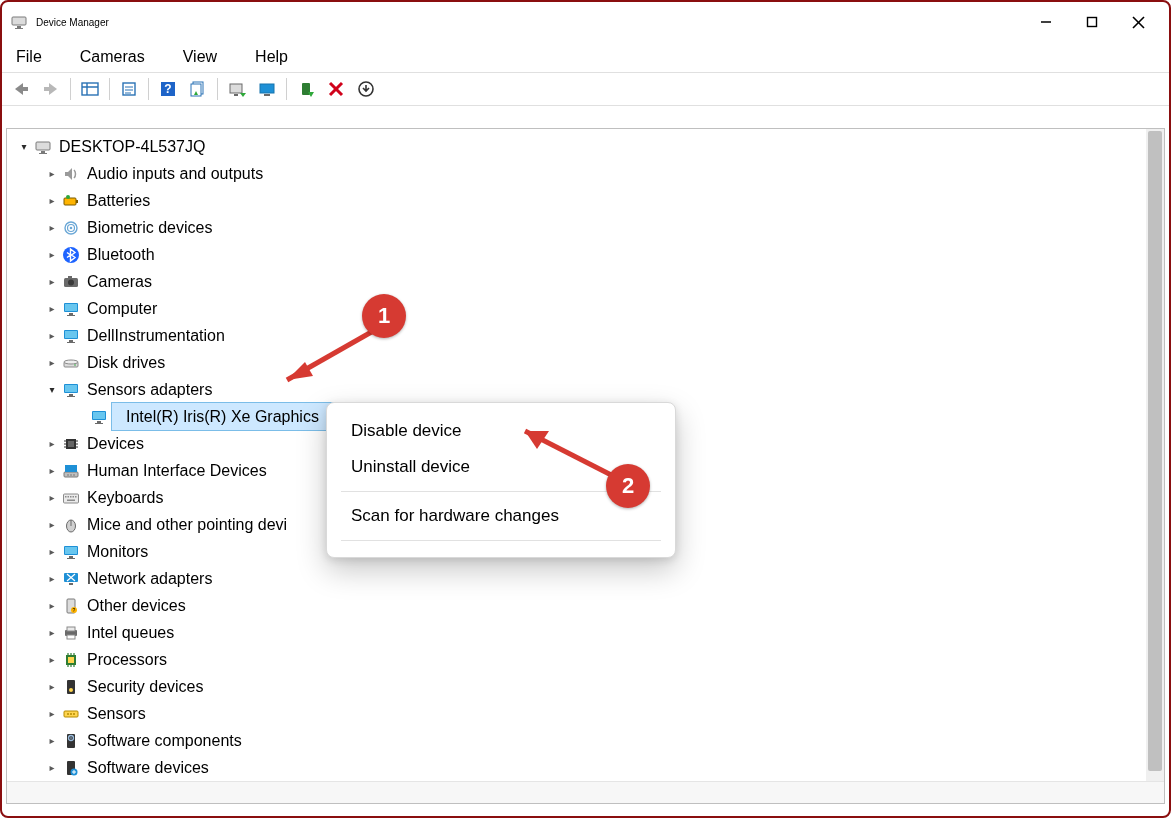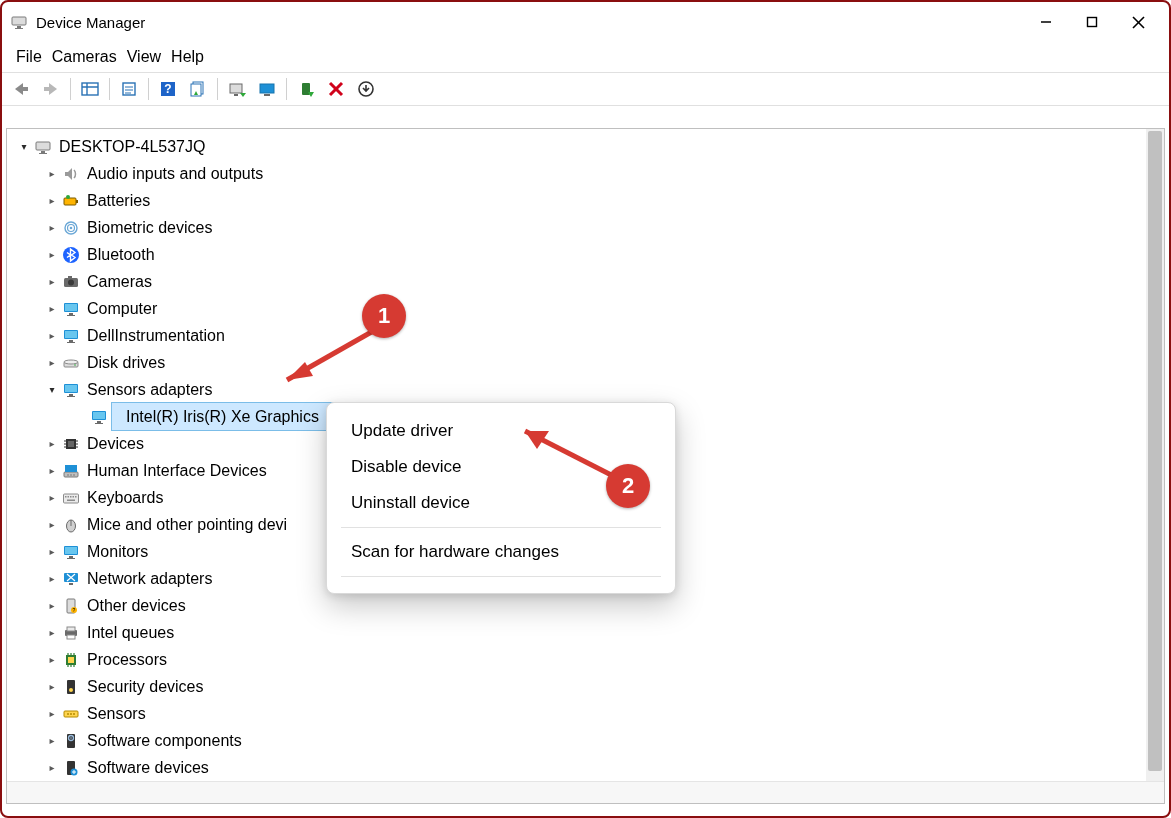--- a/index.html
+++ b/index.html
@@ -1,25 +1,25 @@
 <!DOCTYPE html>
 <html><head>
 <meta charset="utf-8">
 <style>
   :root { --win-border:#8a0e0f; --toolbar-bg:#ffffff; --toolbar-border:#b5b5b5; --tree-sel:#cde8ff; --tree-sel-border:#7bbde8; --scroll:#c0c0c0; --scroll-bg:#f0f0f0; --annot:#d63a32; }
   * { box-sizing:border-box; }
   html,body { margin:0; padding:0; font-family:"Segoe UI", Arial, sans-serif; font-size:14px; color:#000; }
   .window { width:1171px; height:818px; background:#fff; border:2px solid var(--win-border); border-radius:8px; position:relative; overflow:hidden; }
   .titlebar { display:flex; align-items:center; height:40px; padding:0 8px; }
   .titlebar .icon { width:18px; height:18px; margin-right:8px; display:flex; align-items:center; justify-content:center; }
-  .titlebar .title { font-size:15px; }
+  .titlebar .title { font-size:10px; }
   .winctrl { margin-left:auto; display:flex; align-items:center; }
   .winctrl span { width:46px; height:40px; display:flex; align-items:center; justify-content:center; font-size:14px; }
   .winctrl span:last-child { font-size:16px; }
-  .menubar { display:flex; gap:10px; padding:6px 14px; font-size:16px; }
+  .menubar { display:flex; gap:38px; padding:6px 14px; font-size:16px; }
   .menubar span { }
   .toolbar { display:flex; align-items:center; padding:3px 4px; border-top:1px solid #e0e0e0; border-bottom:1px solid #e0e0e0; }
   .tbtn { width:28px; height:26px; display:flex; align-items:center; justify-content:center; margin:0 1px; border:1px solid transparent; }
   .tbtn svg { display:block; }
   .sep { width:1px; height:22px; background:#d0d0d0; margin:0 4px; }
   .client { position:absolute; top:126px; bottom:12px; left:4px; right:4px; border:1px solid #bfbfbf; background:#fff; }
   .tree { position:absolute; inset:0; overflow:hidden; padding:4px 0 4px 2px; font-size:16px; line-height:27px; }
   .row { display:flex; align-items:center; height:27px; white-space:nowrap; }
   .twist { width:18px; display:flex; align-items:center; justify-content:center; color:#5a5a5a; font-size:10px; }
   .twist.open { color:#2a2a2a; }
@@ -462,21 +462,20 @@
 
   <svg class="annot-arrow" style="left:261px; top:306px;" width="146" height="86">
     <line x1="126" y1="14" x2="24" y2="72"></line>
     <polygon points="24,72 42,54 50,68"></polygon>
   </svg>
   <div class="annot-badge" style="left:360px; top:292px;">
       <span>1</span>
     </div>
 
   <div class="ctxmenu" id="ctx">
-      <div class="ctxitem">Update driver</div>
       <div class="ctxitem">Disable device</div>
       <div class="ctxitem">Uninstall device</div>
       <div class="ctxsep"></div>
       <div class="ctxitem">Scan for hardware changes</div>
       <div class="ctxsep"></div>
     </div>
 
   <svg class="annot-arrow" style="left:499px; top:415px;" width="142" height="78">
     <line x1="122" y1="64" x2="24" y2="14"></line>
     <polygon points="24,14 48,14 36,32"></polygon>

